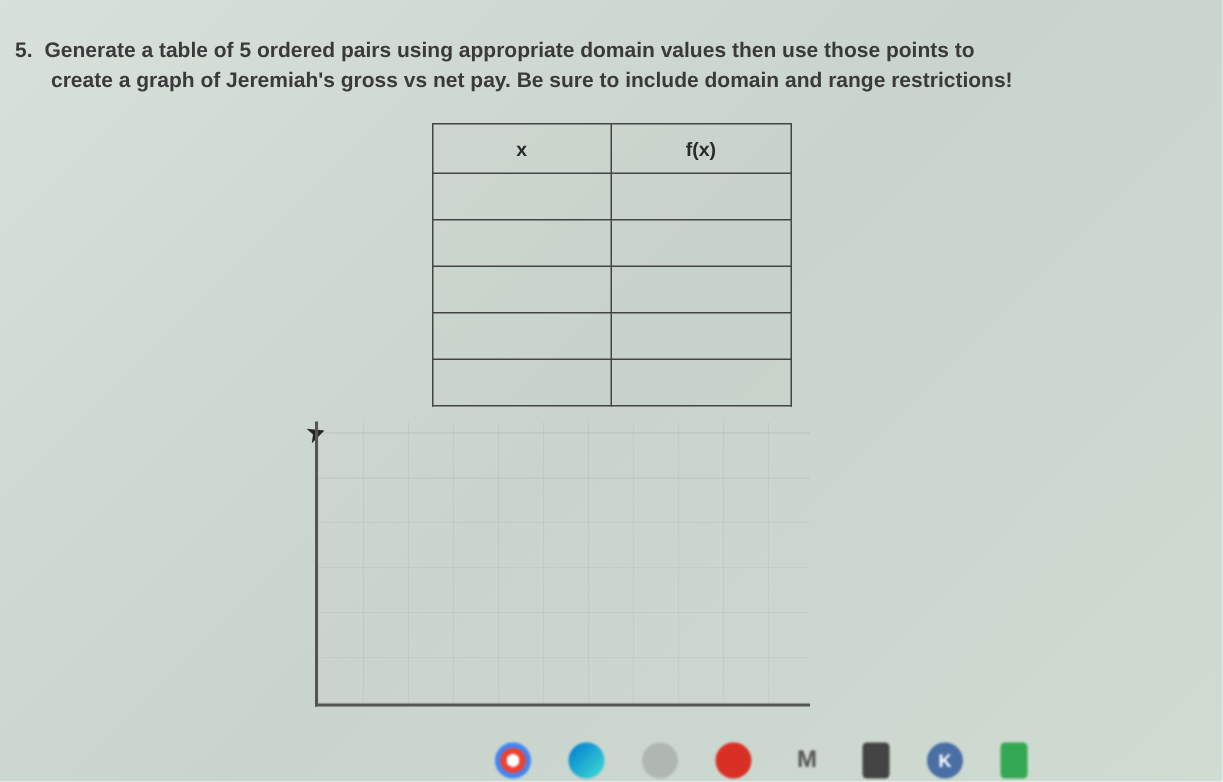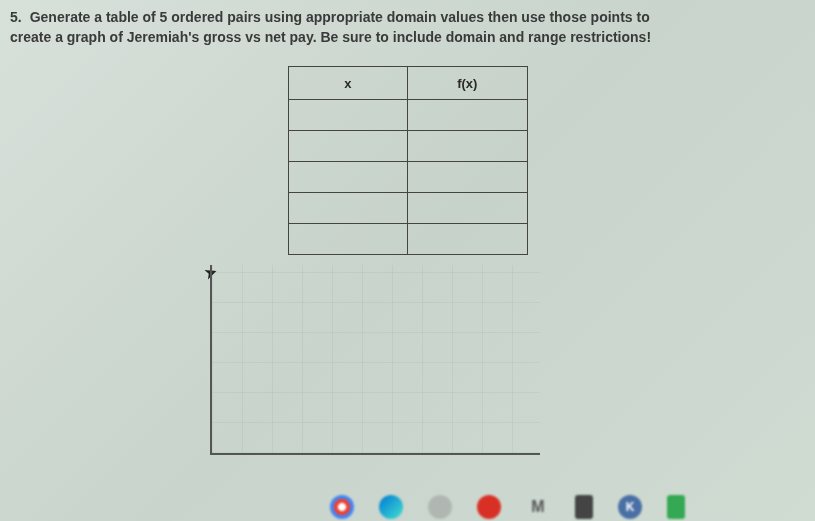--- a/index.html
+++ b/index.html
@@ -6,21 +6,21 @@
       margin: 0;
       padding: 0;
       font-family: Arial, sans-serif;
       background: linear-gradient(135deg, #d8e0da 0%, #c8d4cc 50%, #d0dcd2 100%);
       width: 815px;
       height: 521px;
       overflow: hidden;
       position: relative;
     }
     .question-header {
-      padding: 8px 20px 4px 10px;
+      padding: 24px 20px 4px 10px;
       font-size: 14px;
       font-weight: bold;
       color: #3a3a3a;
       line-height: 1.4;
     }
     .question-num {
       display: inline;
       margin-right: 8px;
     }
     .table-container {
@@ -123,21 +123,21 @@
     .icon-m { background: transparent; color: #555; font-size: 16px; }
     .icon-clip { background: #444; width: 18px; border-radius: 3px; }
     .icon-k { background: #4a6fa5; }
     .icon-green { background: #34a853; width: 18px; border-radius: 3px; }
   </style>
 </head>
 <body>
 
 <div class="question-header">
   <span class="question-num">5.</span><span>Generate a table of 5 ordered pairs using appropriate domain values then use those points to</span><br>
-  <span style="">create a graph of Jeremiah's gross vs net pay. Be sure to include domain and range restrictions!</span>
+  <span style="margin-left:24px">create a graph of Jeremiah's gross vs net pay. Be sure to include domain and range restrictions!</span>
 </div>
 
 <div class="table-container">
   <table class="data-table">
     <tbody>
         <tr>
       <th>x</th>
       <th>f(x)</th>
     </tr>
     <tr>

